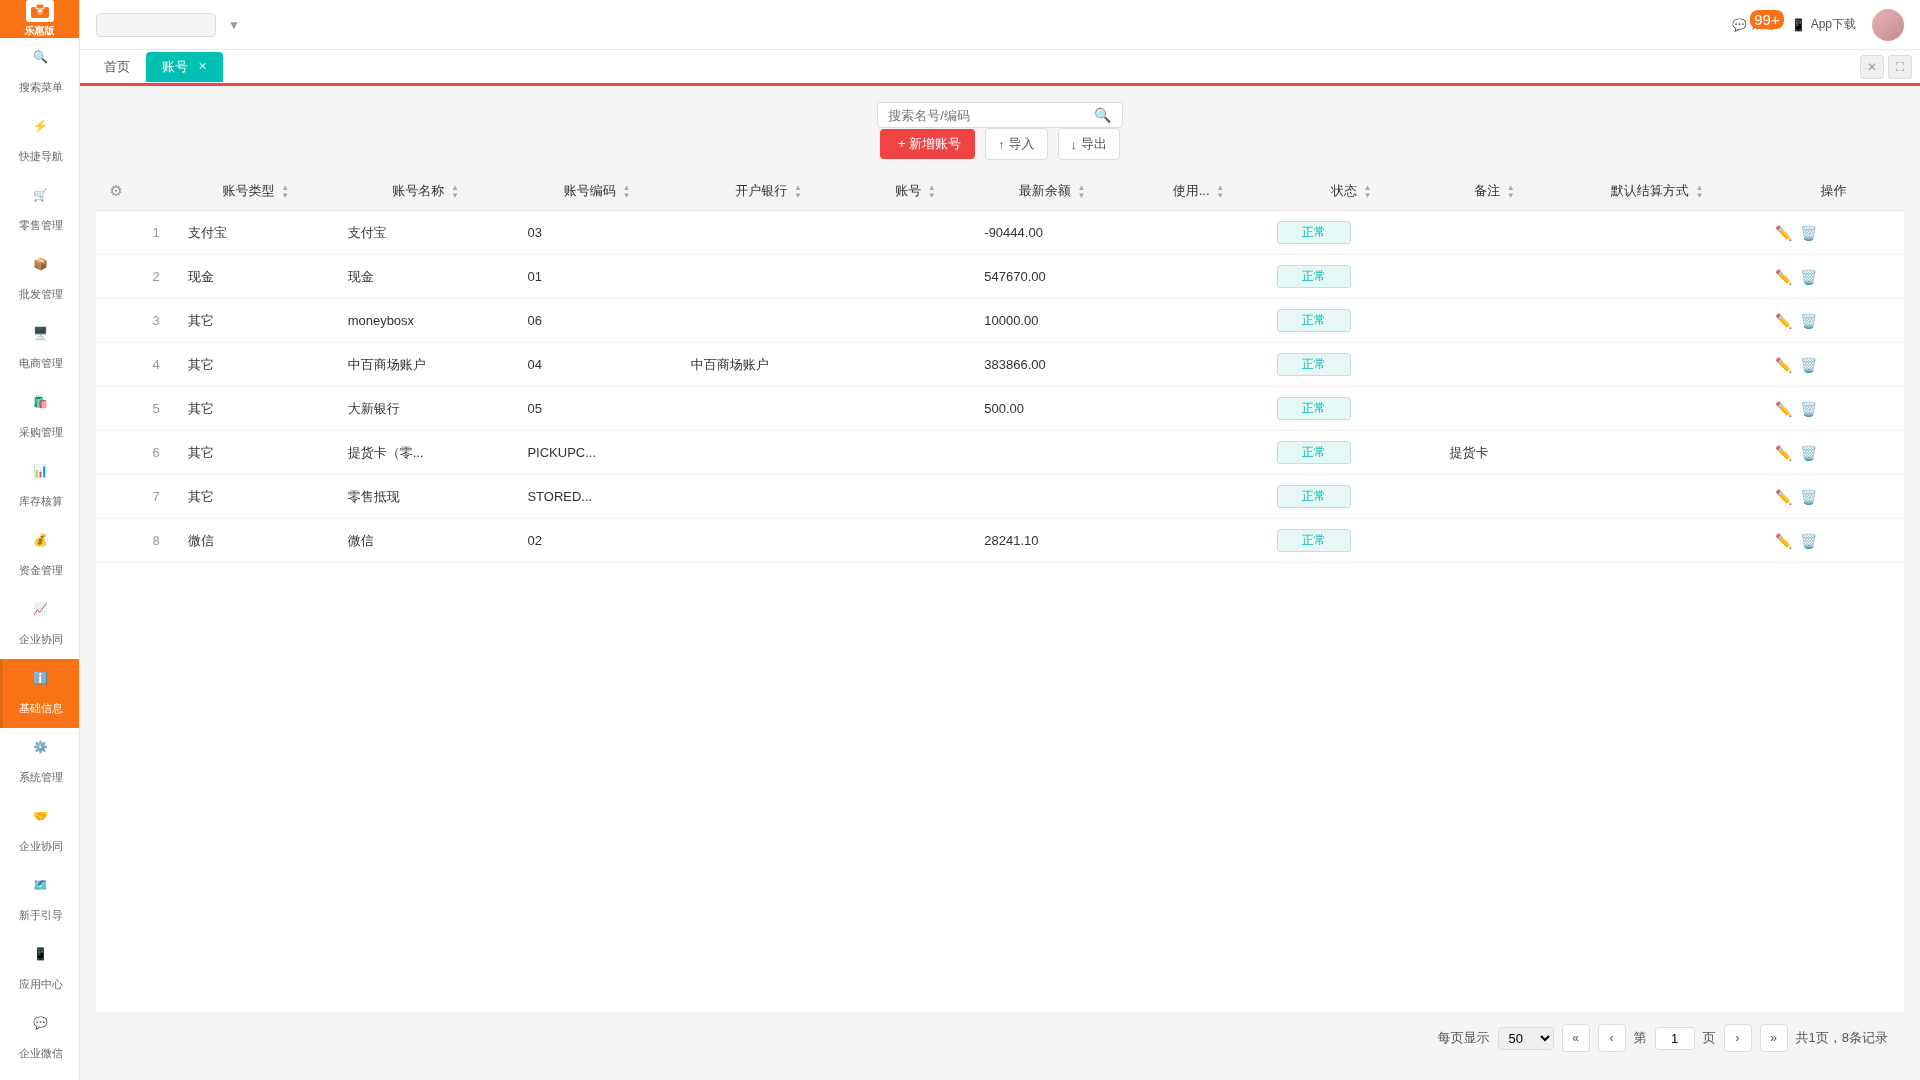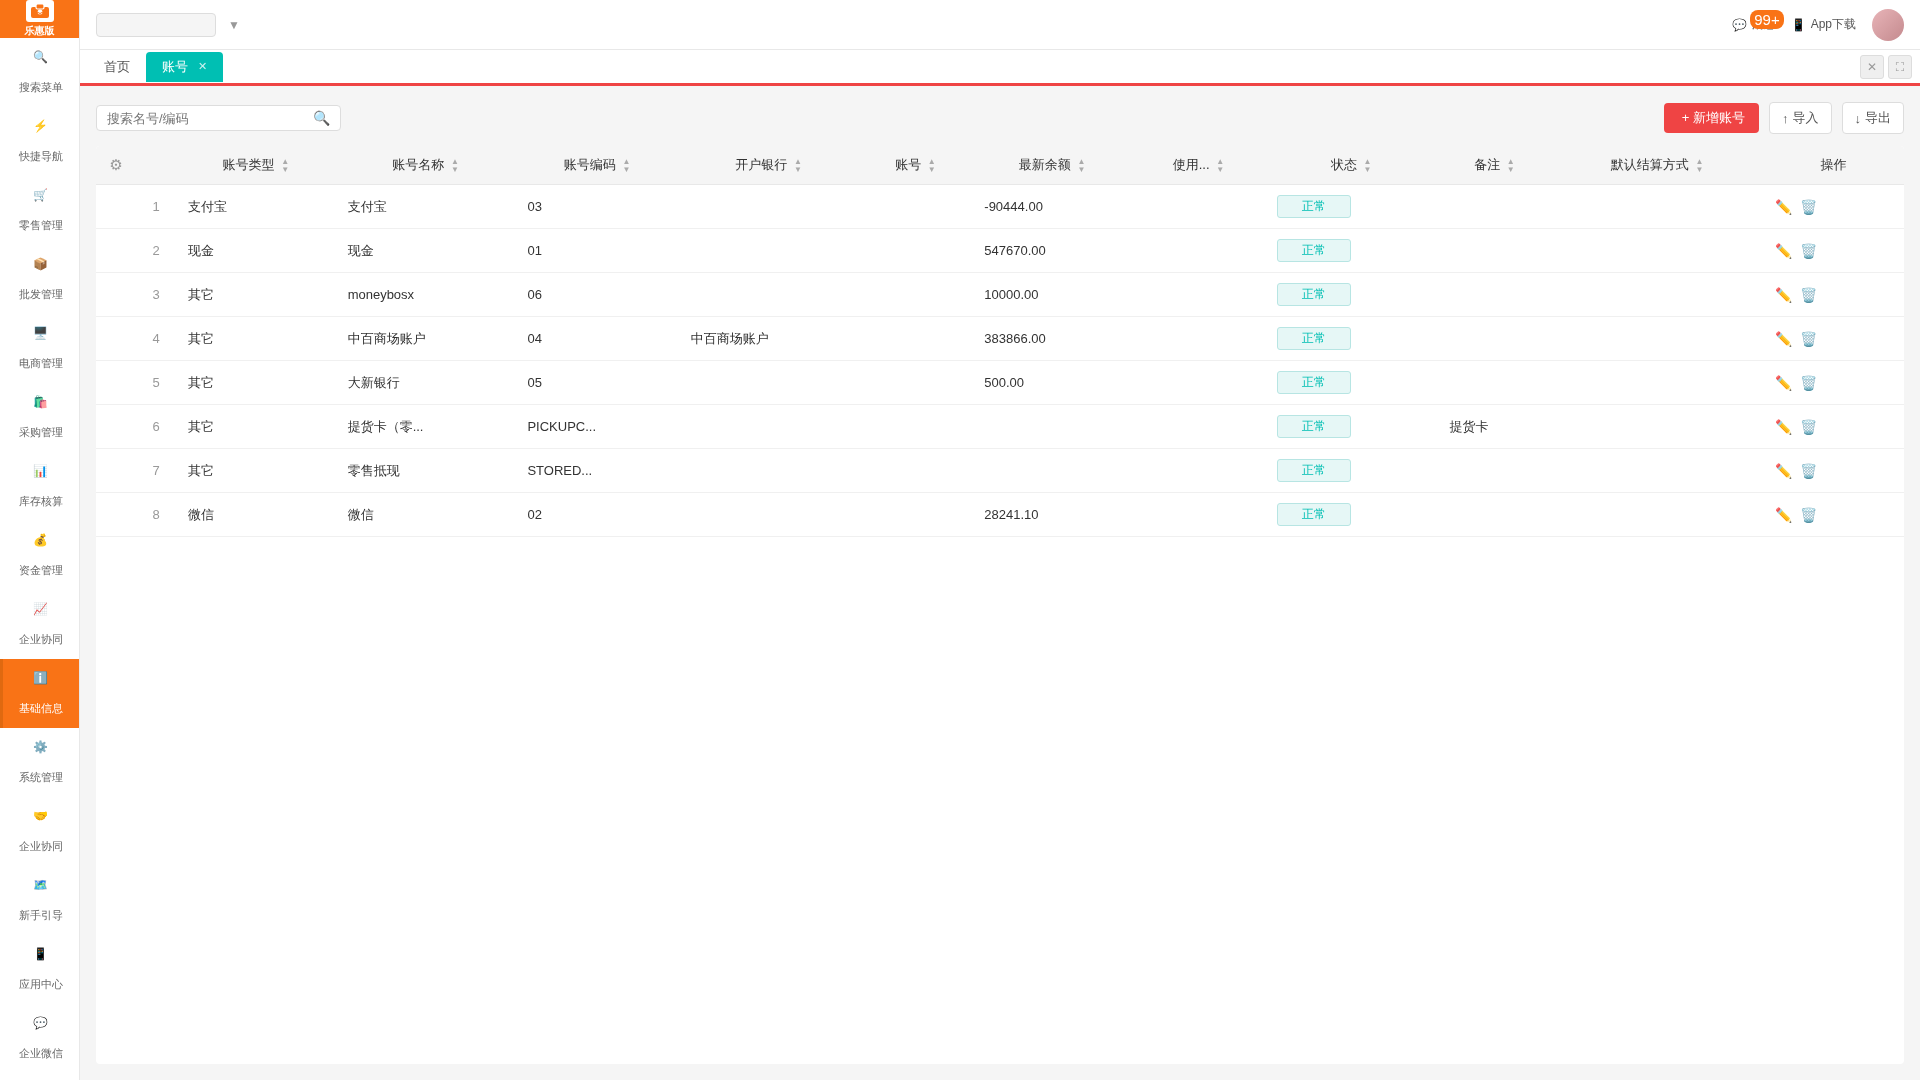--- a/index.html
+++ b/index.html
@@ -186,20 +186,21 @@
       display: flex;
       flex-direction: column;
     }
 
     
     .toolbar {
       display: flex;
       align-items: center;
       justify-content: space-between;
       margin-bottom: 12px;
+      flex-direction: column;
     }
     .search-input-wrap {
       display: flex;
       align-items: center;
       border: 1px solid #ddd;
       border-radius: 4px;
       background: #fff;
       padding: 4px 10px;
       gap: 6px;
     }
@@ -744,15 +745,31 @@
         <div class="action-btns">
           <button class="action-btn" title="编辑">✏️</button>
           <button class="action-btn" title="删除">🗑️</button>
         </div>
       </td>
     </tr>
           </tbody>
       </table>
     </div>
 
+    <div class="pagination">
+      <span>每页显示</span>
+      <select class="page-size-select">
+        <option>50</option>
+        <option>20</option>
+        <option>100</option>
+      </select>
+      <button class="page-btn">«</button>
+      <button class="page-btn">‹</button>
+      <span>第</span>
+      <input class="page-input" value="1" style="">
+      <span>页</span>
+      <button class="page-btn">›</button>
+      <button class="page-btn">»</button>
+      <span>共1页，8条记录</span>
+    </div>
 
   </div>
 </div>
 
 </body></html>

